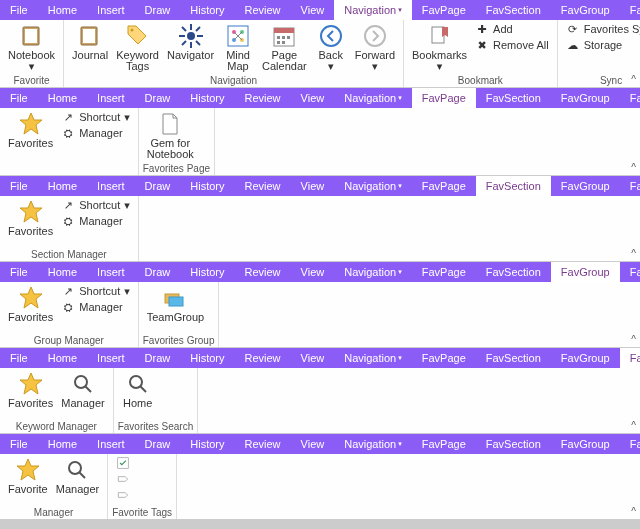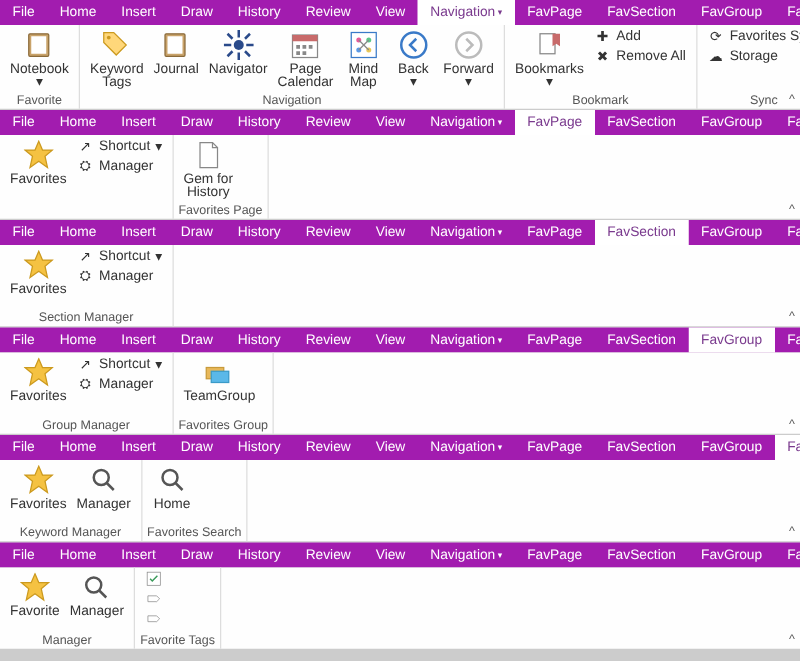--- a/index.html
+++ b/index.html
@@ -1,17 +1,17 @@
 <!DOCTYPE html>
 <html><head>
 <meta charset="utf-8">
 <style>
   * { box-sizing: border-box; margin: 0; padding: 0; font-family: "Segoe UI", Tahoma, sans-serif; font-size: 11px; }
   body { background: #ccc; width: 640px; }
-  .tabstrip { display: flex; background: #a21caf; color: #fff; height: 20px; align-items: stretch; position: relative; }
+  .tabstrip { display: flex; background: #8b5cf6; color: #fff; height: 20px; align-items: stretch; position: relative; }
   .tab { padding: 0 10px; display: flex; align-items: center; height: 20px; cursor: pointer; white-space: nowrap; color: #fff; }
   .tab.active { background: #fff; color: #7a3a8e; }
   .tab.active .caret { color: #7a3a8e; }
   .caret { font-size: 7px; margin-left: 2px; color: #fff; }
   .ribbon { display: flex; background: #fefefe; border-bottom: 1px solid #ccc; min-height: 66px; width: 640px; position: relative; }
   .group { border-right: 1px solid #ddd; display: flex; flex-direction: column; justify-content: space-between; padding: 2px 4px 0 4px; }
   .group-content { display: flex; align-items: flex-start; flex: 1; }
   .group-label { text-align: center; color: #555; font-size: 10px; padding: 1px 0; }
   .bigbtn { display: flex; flex-direction: column; align-items: center; padding: 2px 4px; cursor: pointer; min-width: 40px; }
   .bigbtn .icon { width: 24px; height: 24px; display: flex; align-items: center; justify-content: center; margin-bottom: 2px; }
@@ -140,59 +140,59 @@
           <span class="lbl"><span>Notebook</span><br>▾</span>
         </div>
     </div>
     <div class="group-label">Favorite</div>
   </div>
   <div class="group">
     <div class="group-content">
       <div class="bigbtn">
           <span class="icon">
             <svg width="24" height="24">
+              <use href="#book"></use>
+            </svg>
+          </span>
+          <span class="lbl">Journal</span>
+        </div>
+      <div class="bigbtn">
+          <span class="icon">
+            <svg width="24" height="24">
               <use href="#tag"></use>
             </svg>
           </span>
           <span class="lbl" style="white-space:pre">Keyword
 Tags</span>
         </div>
       <div class="bigbtn">
           <span class="icon">
             <svg width="24" height="24">
-              <use href="#book"></use>
-            </svg>
-          </span>
-          <span class="lbl">Journal</span>
-        </div>
-      <div class="bigbtn">
-          <span class="icon">
-            <svg width="24" height="24">
               <use href="#burst"></use>
             </svg>
           </span>
           <span class="lbl">Navigator</span>
+        </div>
+      <div class="bigbtn">
+          <span class="icon">
+            <svg width="24" height="24">
+              <use href="#mind"></use>
+            </svg>
+          </span>
+          <span class="lbl" style="white-space:pre">Mind
+Map</span>
         </div>
       <div class="bigbtn">
           <span class="icon">
             <svg width="24" height="24">
               <use href="#calendar"></use>
             </svg>
           </span>
           <span class="lbl" style="white-space:pre">Page
 Calendar</span>
-        </div>
-      <div class="bigbtn">
-          <span class="icon">
-            <svg width="24" height="24">
-              <use href="#mind"></use>
-            </svg>
-          </span>
-          <span class="lbl" style="white-space:pre">Mind
-Map</span>
         </div>
       <div class="bigbtn">
           <span class="icon">
             <svg width="24" height="24">
               <use href="#back"></use>
             </svg>
           </span>
           <span class="lbl"><span>Back</span><br>▾</span>
         </div>
       <div class="bigbtn">
@@ -288,21 +288,21 @@
   </div>
   <div class="group">
     <div class="group-content">
       <div class="bigbtn">
           <span class="icon">
             <svg width="24" height="24">
               <use href="#doc"></use>
             </svg>
           </span>
           <span class="lbl" style="white-space:pre">Gem for
-History</span>
+Notebook</span>
         </div>
     </div>
     <div class="group-label">Favorites Page</div>
   </div>
   <div class="rib-collapse">^</div>
 </div>
 
 <div class="tabstrip">
   <div class="tab">File</div>
   <div class="tab">Home</div>

